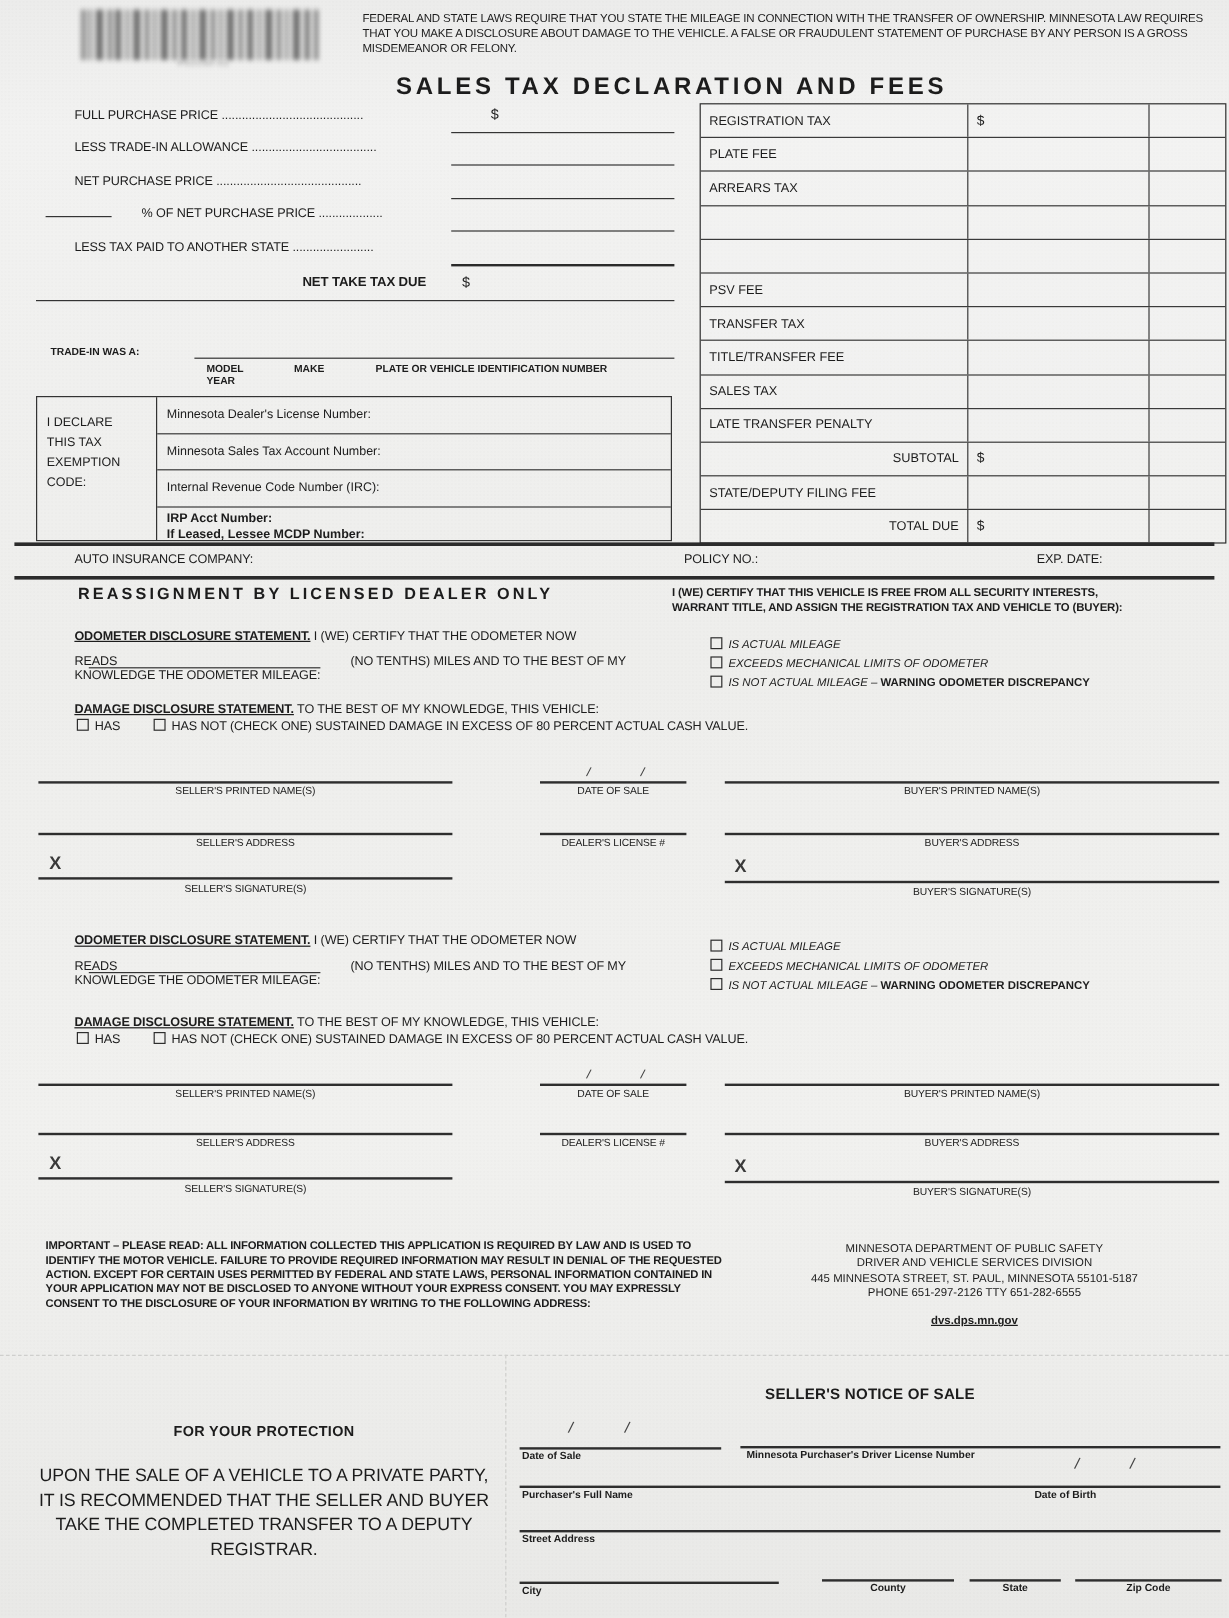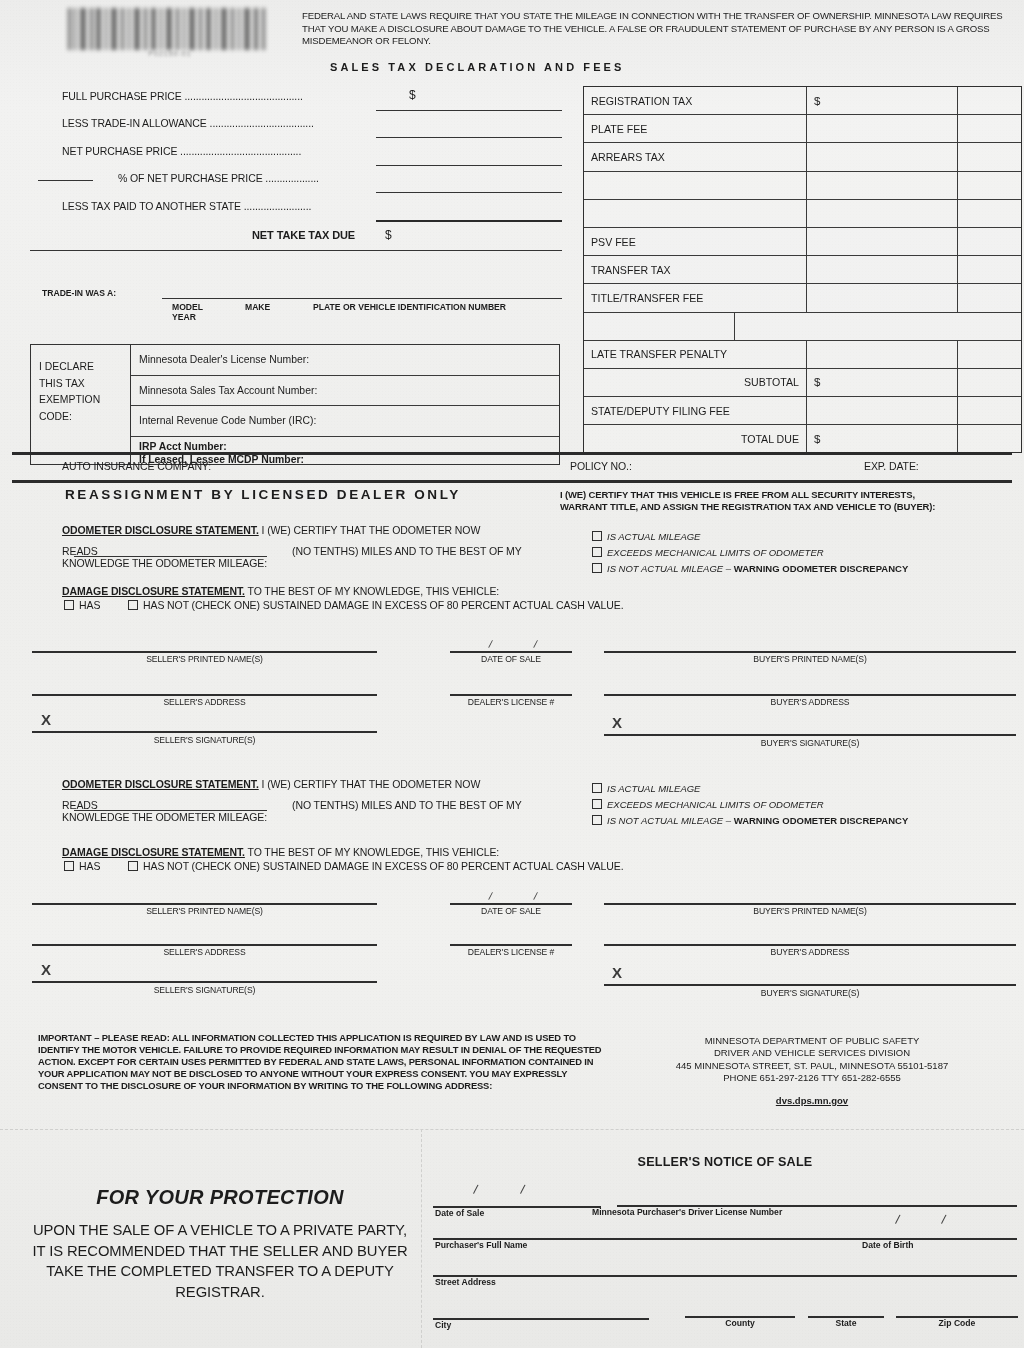--- a/index.html
+++ b/index.html
@@ -29,38 +29,38 @@
   .t9{font-size:9.5px;line-height:12px;}
   .t8{font-size:8.6px;line-height:11px;}
   .b{font-weight:bold;}
   .i{font-style:italic;}
   .u{text-decoration:underline;}
   .ctr{text-align:center;}
   .rt{text-align:right;}
 
   .hdrnote{left:302px;top:10px;width:718px;font-size:9.6px;line-height:12.6px;
      letter-spacing:-.15px;}
-  .bigttl{font-size:11px;font-weight:bold;letter-spacing:3.1px;}
+  .bigttl{font-size:20px;font-weight:bold;letter-spacing:3.1px;}
   .uline{position:absolute;border-bottom:1.4px solid #343434;}
   .uline2{position:absolute;border-bottom:2.2px solid #2a2a2a;}
 
   
   #feetable{left:583px;top:86px;width:437px;border:1.6px solid #2f2f2f;
      display:flex;flex-direction:column;background:rgba(255,255,255,.12);}
   #feetable .fr{display:flex;border-bottom:1.3px solid #3a3a3a;height:27.2px;}
   #feetable .fr:last-child{border-bottom:none;}
   #feetable .c1{width:208px;border-right:1.3px solid #3a3a3a;
      display:flex;align-items:center;padding:0 7px;font-size:10.6px;}
   #feetable .c1.rt{justify-content:flex-end;}
   #feetable .c2{width:136px;border-right:1.3px solid #3a3a3a;
      display:flex;align-items:center;padding:0 7px;font-size:11.5px;}
   #feetable .c3{flex:1;}
 
   
-  #exbox{left:30px;top:330px;width:528px;height:119px;border:1.4px solid #333;margin-top:14px;}
+  #exbox{left:30px;top:330px;width:528px;height:119px;border:1.4px solid #333;}
   #exbox .lcell{position:absolute;left:0;top:0;width:100px;height:100%;
      border-right:1.4px solid #333;padding:14px 0 0 8px;box-sizing:border-box;
      font-size:10.4px;line-height:16.5px;}
   #exbox .rcol{position:absolute;left:100px;top:0;right:0;bottom:0;}
   #exbox .erow{height:29.6px;border-bottom:1.2px solid #3a3a3a;
      display:flex;align-items:center;padding-left:8px;font-size:10.4px;}
   #exbox .erow.last{height:30px;border-bottom:none;display:block;padding-top:3px;}
   #exbox .erow.last div{font-size:10.4px;font-weight:bold;line-height:13.5px;}
   .hr-thick{position:absolute;border-top:3px solid #2b2b2b;}
 
@@ -220,20 +220,21 @@
         <div class="c1">TRANSFER TAX</div>
         <div class="c2"></div>
         <div class="c3"></div>
       </div>
     <div class="fr">
         <div class="c1">TITLE/TRANSFER FEE</div>
         <div class="c2"></div>
         <div class="c3"></div>
       </div>
     <div class="fr">
+        <div class="c1">SALES TAX</div>
         <div class="c2"></div>
         <div class="c3"></div>
       </div>
     <div class="fr">
         <div class="c1">LATE TRANSFER PENALTY</div>
         <div class="c2"></div>
         <div class="c3"></div>
       </div>
     <div class="fr">
         <div class="c1 rt">SUBTOTAL</div>
@@ -376,32 +377,32 @@
     <div>445 MINNESOTA STREET, ST. PAUL, MINNESOTA 55101-5187</div>
     <div>PHONE   651-297-2126   TTY   651-282-6555</div>
   </div>
   <div class="abs t9 ctr b" style="left:600px;top:1095px;width:424px;">
     <span class="u">dvs.dps.mn.gov</span>
   </div>
 
   <div class="perf" style="top:1129px;"></div>
   <div class="vperf" style="left:421px;top:1129px;height:219px;"></div>
 
-  <div class="abs b ctr" style="left:25px;top:1186px;width:390px;font-size:20px;letter-spacing:.3px;font-style:italic;">FOR YOUR PROTECTION</div>
+  <div class="abs b ctr" style="left:25px;top:1186px;width:390px;font-size:12px;letter-spacing:.3px;">FOR YOUR PROTECTION</div>
   <div class="abs ctr" style="left:25px;top:1220px;width:390px;font-size:14.8px;line-height:20.5px;letter-spacing:-.1px;">UPON THE SALE OF A VEHICLE TO A PRIVATE PARTY, IT IS RECOMMENDED THAT THE SELLER AND BUYER TAKE THE COMPLETED TRANSFER TO A DEPUTY REGISTRAR.</div>
 
   <div class="abs b ctr" style="left:430px;top:1155px;width:590px;font-size:12.6px;letter-spacing:.2px;">SELLER'S NOTICE OF SALE</div>
 
   <div class="slash" style="left:474px;top:1182px;font-size:13px;">/</div>
   <div class="slash" style="left:521px;top:1182px;font-size:13px;">/</div>
   <div class="sline" style="left:433px;top:1206px;width:168px;"></div>
   <div class="abs t8 b" style="left:435px;top:1208px;">Date of Sale</div>
 
   <div class="sline" style="left:617px;top:1205px;width:400px;"></div>
-  <div class="abs t8 b" style="left:592px;top:1207px;text-align:center;">Minnesota Purchaser's Driver License Number</div>
+  <div class="abs t8 b" style="left:622px;top:1207px;text-align:center;">Minnesota Purchaser's Driver License Number</div>
 
   <div class="slash" style="left:896px;top:1212px;font-size:13px;">/</div>
   <div class="slash" style="left:942px;top:1212px;font-size:13px;">/</div>
 
   <div class="sline" style="left:433px;top:1238px;width:584px;"></div>
   <div class="abs t8 b" style="left:435px;top:1240px;">Purchaser's Full Name</div>
   <div class="abs t8 b" style="left:862px;top:1240px;">Date of Birth</div>
 
   <div class="sline" style="left:433px;top:1275px;width:584px;"></div>
   <div class="abs t8 b" style="left:435px;top:1277px;">Street Address</div>

